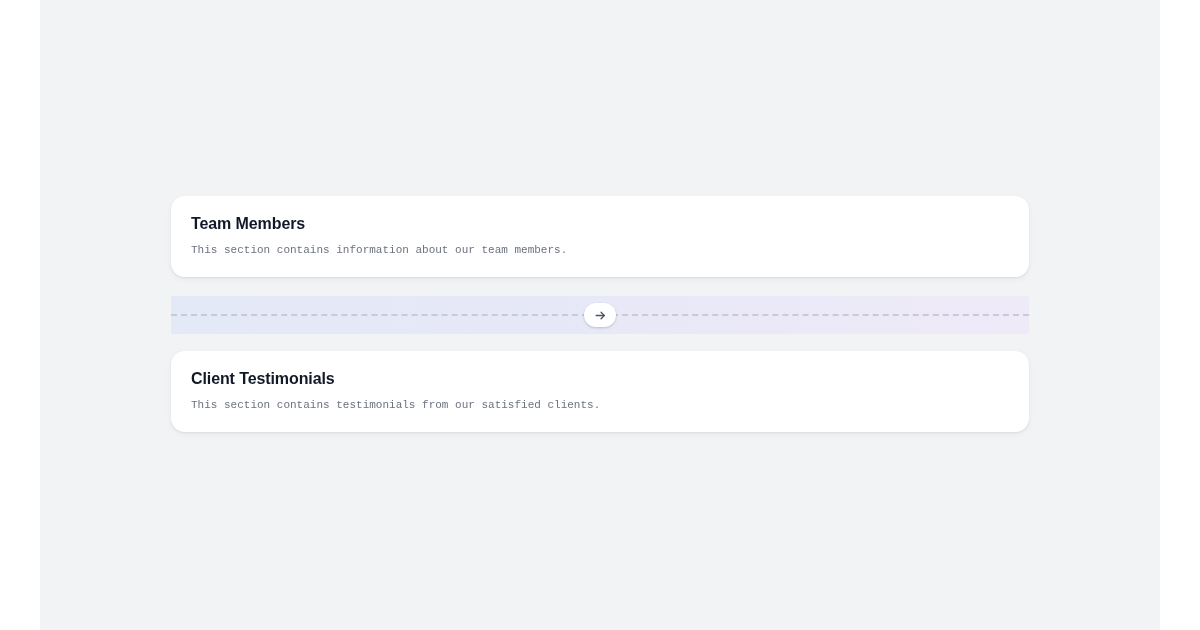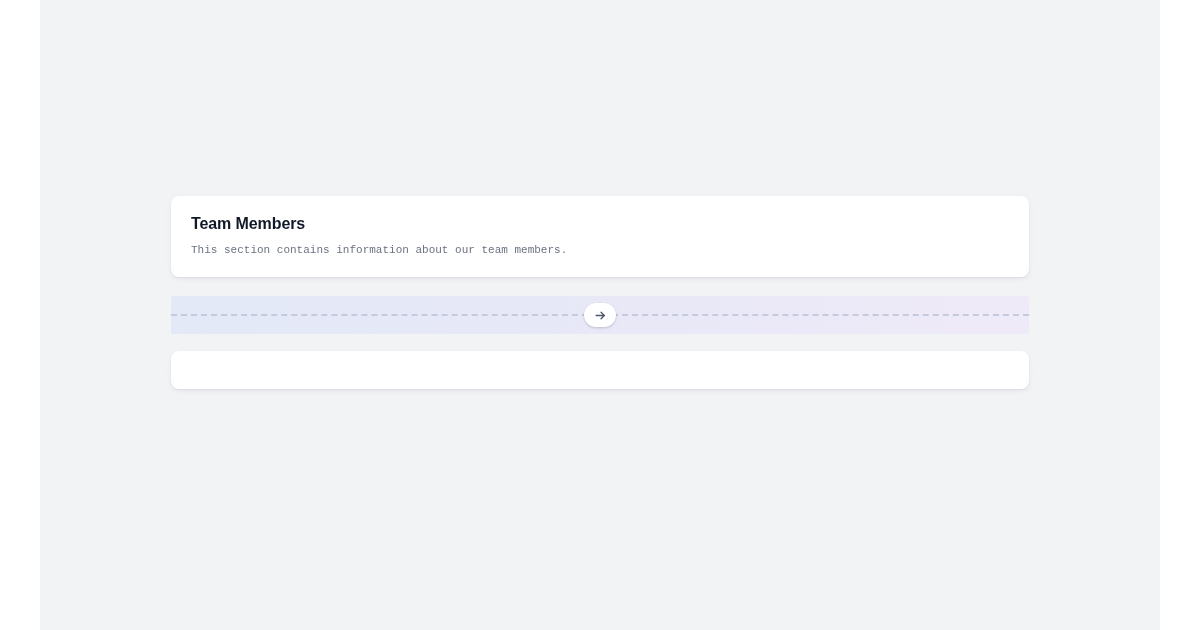--- a/index.html
+++ b/index.html
@@ -40,21 +40,21 @@
     top: 196px;
     width: 858px;
   }
 
   
   .section-card {
     position: relative;
     box-sizing: border-box;
     width: 858px;
     background: #ffffff;
-    border-radius: 8px;
+    border-radius: 14px;
     padding: 18px 33px 20px 20px;
     box-shadow: 0 1px 2px rgba(17, 24, 39, 0.07),
                 0 2px 6px rgba(17, 24, 39, 0.05);
   }
 
   .section-card-title {
     margin: 0 0 10px 0;
     font-size: 16px;
     line-height: 19px;
     font-weight: 700;
@@ -135,17 +135,19 @@
           <span>
             <svg width="13" height="13" viewBox="0 0 24 24" fill="none" stroke="#4b5563" stroke-width="2.4" stroke-linecap="round" stroke-linejoin="round" aria-hidden="true">
               <line x1="4" y1="12" x2="19" y2="12"></line>
               <polyline points="13 6 19 12 13 18"></polyline>
             </svg>
           </span>
         </button>
       </div>
 
       <div class="section-card">
+        <h2 class="section-card-title">Client Testimonials</h2>
+        <p class="section-card-desc">This section contains testimonials from our satisfied clients.</p>
       </div>
 
     </div>
   </div>
 </div>
 
 </body></html>

